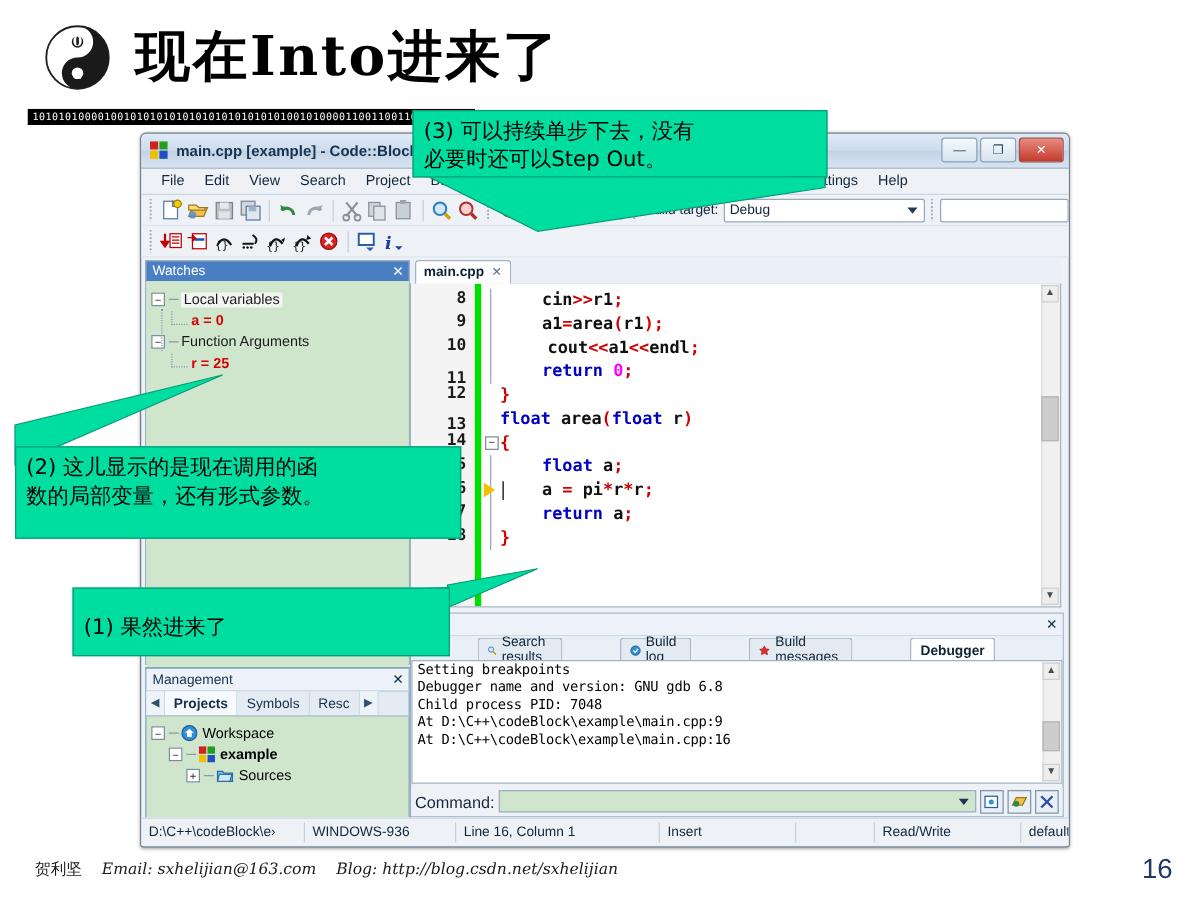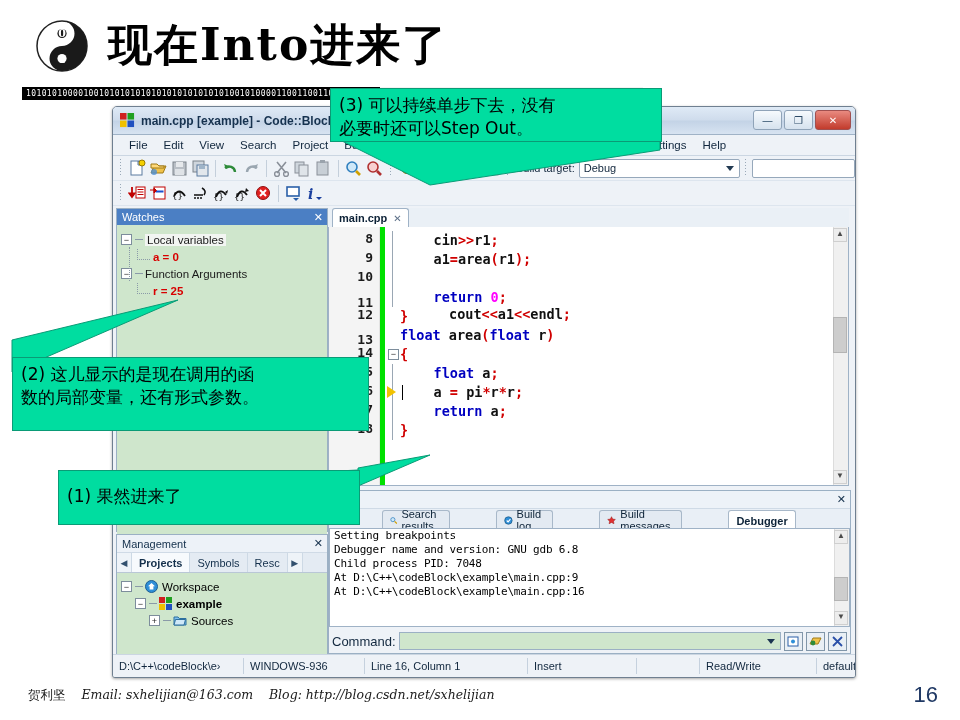--- a/index.html
+++ b/index.html
@@ -528,21 +528,21 @@
           <div class="changebar"></div>
           <div class="foldcol">
               <div class="foldbox" style="left: 2px; top: 122px;">−</div>
               <div class="foldline" style="left: 6px; top: 137px; height: 76px;"></div>
               <div class="foldline" style="left: 6px; top: 4px; height: 76px;"></div>
               <div class="arrowmark" style="left: 1px; top: 159px;"></div>
             </div>
           <div class="codecol" id="codecol">
               <div class="cline" style="top: 4px; left: 33.6px;"><span class="pl">cin</span><span class="op">&gt;&gt;</span><span class="pl">r1</span><span class="op">;</span></div>
               <div class="cline" style="top: 23px; left: 33.6px;"><span class="pl">a1</span><span class="op">=</span><span class="pl">area</span><span class="br">(</span><span class="pl">r1</span><span class="br">)</span><span class="op">;</span></div>
-              <div class="cline" style="top: 42px; left: 49px; margin-top: 36px;"><span class="pl">cout</span><span class="op">&lt;&lt;</span><span class="pl">a1</span><span class="op">&lt;&lt;</span><span class="pl">endl</span><span class="op">;</span></div>
+              <div class="cline" style="top: 42px; left: 38px;"><span class="pl">cout</span><span class="op">&lt;&lt;</span><span class="pl">a1</span><span class="op">&lt;&lt;</span><span class="pl">endl</span><span class="op">;</span></div>
               <div class="cline" style="top: 61px; left: 33.6px;"><span class="kw">return</span><span class="pl"> </span><span class="num">0</span><span class="op">;</span></div>
               <div class="cline" style="top: 80px; left: 0px;"><span class="br">}</span></div>
               <div class="cline" style="top: 99px; left: 0px;"><span class="kw">float</span><span class="pl"> area</span><span class="br">(</span><span class="kw">float</span><span class="pl"> r</span><span class="br">)</span></div>
               <div class="cline" style="top: 118px; left: 0px;"><span class="br">{</span></div>
               <div class="cline" style="top: 137px; left: 33.6px;"><span class="kw">float</span><span class="pl"> a</span><span class="op">;</span></div>
               <div class="cline" style="top: 156px; left: 33.6px;"><span class="pl">a </span><span class="op">=</span><span class="pl"> pi</span><span class="op">*</span><span class="pl">r</span><span class="op">*</span><span class="pl">r</span><span class="op">;</span></div>
               <div class="cline" style="top: 175px; left: 33.6px;"><span class="kw">return</span><span class="pl"> a</span><span class="op">;</span></div>
               <div class="cline" style="top: 194px; left: 0px;"><span class="br">}</span></div>
               <div class="caretline" style="left: 2px; top: 158px;"></div>
             </div>
@@ -652,21 +652,21 @@
 
   <div class="callout" id="callout3">
     <div class="ctext">(3) 可以持续单步下去，没有
 必要时还可以Step Out。</div>
   </div>
   <div class="callout" id="callout2">
     <div class="ctext">(2) 这儿显示的是现在调用的函
 数的局部变量，还有形式参数。</div>
   </div>
   <div class="callout" id="callout1">
-    <div class="ctext" style="line-height:43px;padding-top:4px">(1) 果然进来了</div>
+    <div class="ctext" style="line-height:43px;padding-top:10px">(1) 果然进来了</div>
   </div>
 
   <div class="footer">
     <span class="cn">贺利坚</span>&nbsp;&nbsp;&nbsp;
     <span>Email: sxhelijian@163.com</span>&nbsp;&nbsp;&nbsp;
     <span>Blog: http://blog.csdn.net/sxhelijian</span>
   </div>
   <div class="pagenum">16</div>
 
 </div>

